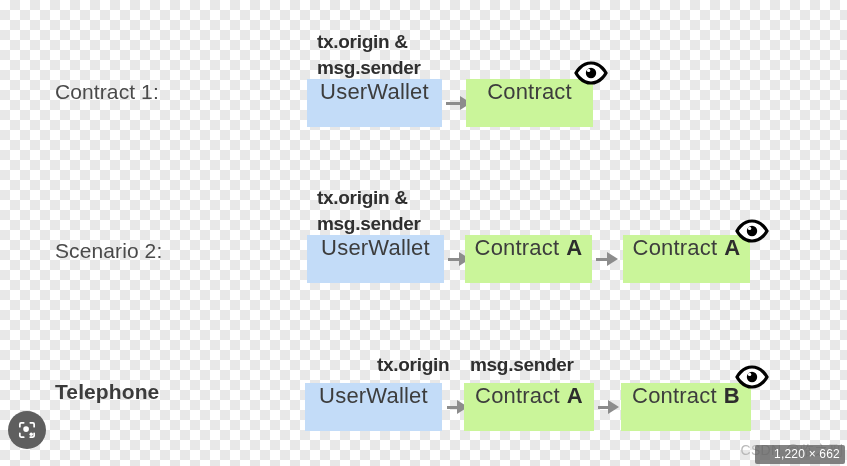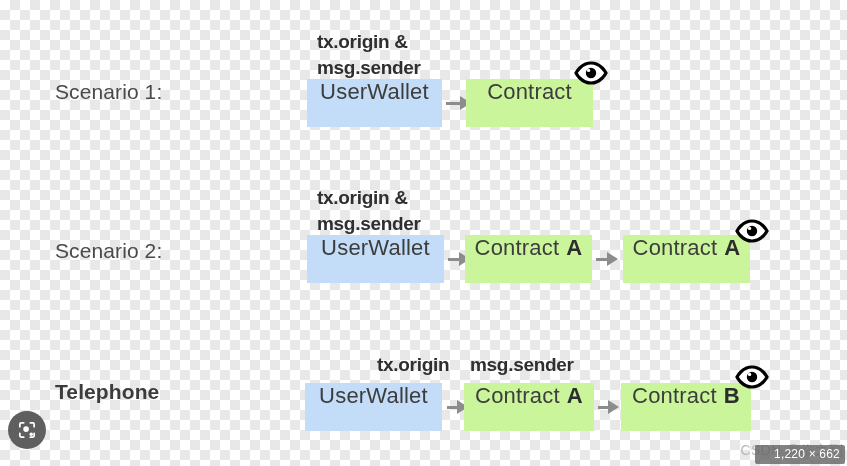--- a/index.html
+++ b/index.html
@@ -124,21 +124,21 @@
     white-space: nowrap;
     letter-spacing: 0.2px;
   }
 </style>
 </head>
 <body>
 
 <div id="canvas">
 
   <div class="scenario-label" style="left:55px; top:80px;">
-    <span>Scenario 1:</span>
+    <span>Contract 1:</span>
   </div>
 
   <div class="cap" style="left:317px; top:29px;">tx.origin &amp;
 msg.sender</div>
 
   <div class="node wallet" style="left:307px; top:79px; width:135px; height:48px;">
     <span>UserWallet</span>
   </div>
 
   <div class="arrow" style="left:446px; top:96px; width:25px;">

